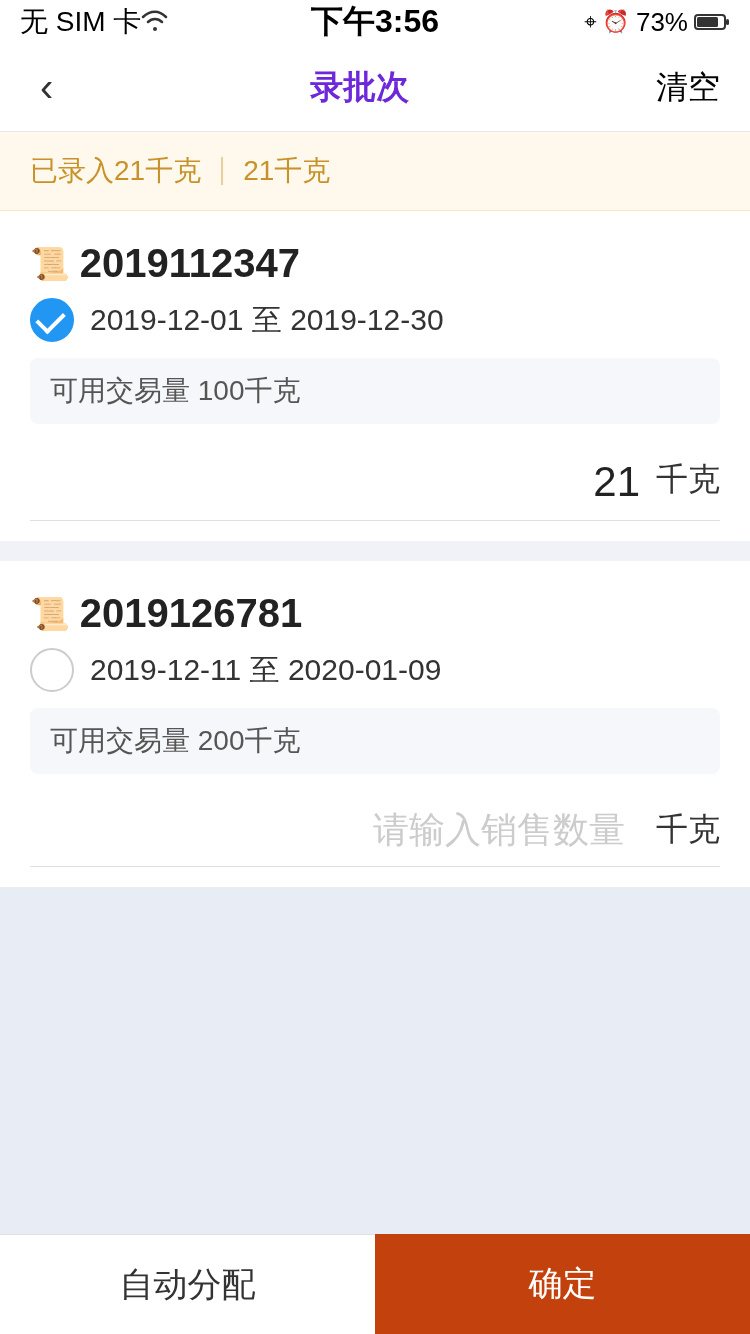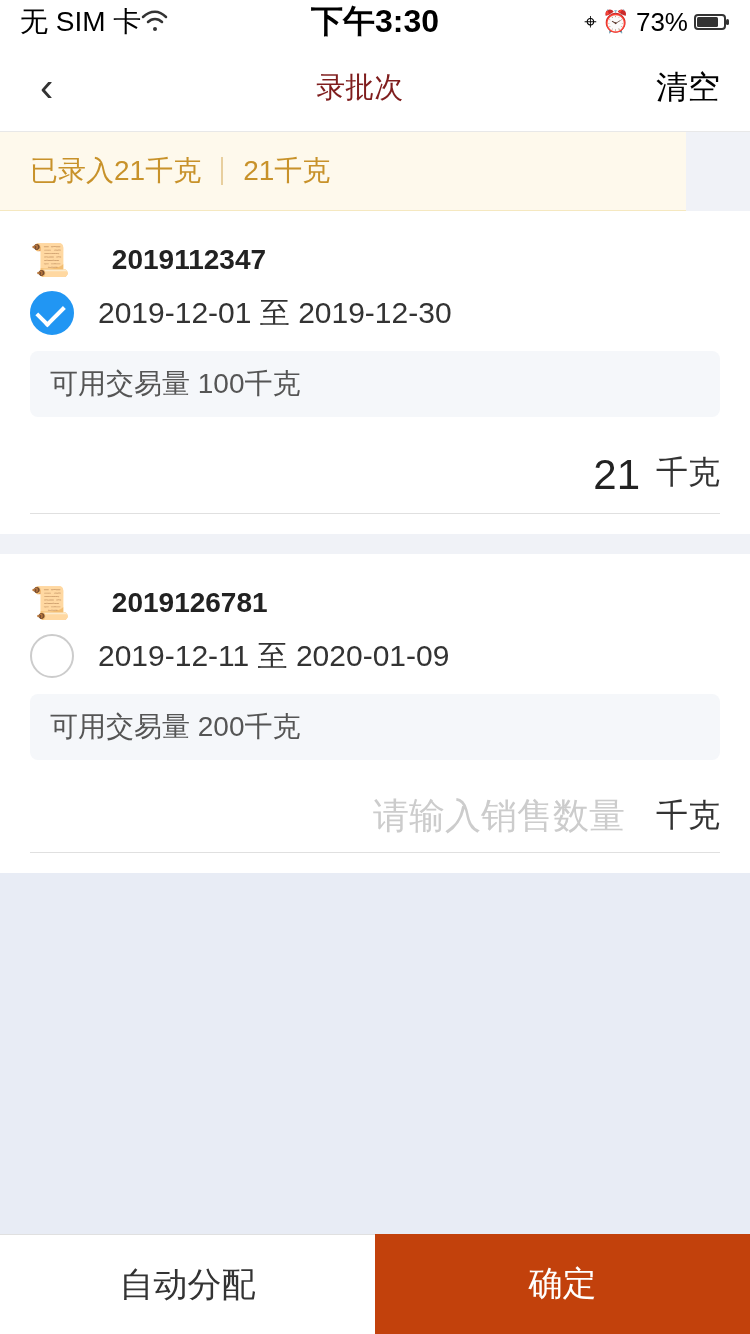--- a/index.html
+++ b/index.html
@@ -54,33 +54,33 @@
       padding: 0 30px;
       border-bottom: 1px solid #e8e8e8;
     }
     .nav-back {
       font-size: 40px;
       color: #333;
       cursor: pointer;
       padding: 10px;
     }
     .nav-title {
-      font-size: 29px;
-      font-weight: 400;
-      color: #7f1d1d;
+      font-size: 33px;
+      font-weight: 700;
+      color: #6d28d9;
     }
     .nav-clear {
       font-size: 32px;
       color: #000000;
       cursor: pointer;
     }
 
     
     .info-banner {
-      width: 686px;
+      width: 750px;
       background: #fef9ec;
       padding: 20px 30px;
       display: flex;
       align-items: center;
       gap: 20px;
       border-bottom: 1px solid #f5e8c0;
     }
     .info-item {
       font-size: 28px;
       color: #c8922a;
@@ -110,30 +110,29 @@
       display: flex;
       align-items: center;
       gap: 10px;
       margin-bottom: 12px;
     }
     .batch-icon {
       font-size: 32px;
       color: #555;
     }
     .batch-id {
-      font-size: 28px;
+      font-size: 40px;
       font-weight: 600;
       color: #222;
-      margin-left: 32px;
     }
 
     .batch-date-row {
       display: flex;
       align-items: center;
-      gap: 24px;
+      gap: 16px;
       margin-bottom: 16px;
     }
     .radio-circle {
       width: 44px;
       height: 44px;
       border-radius: 50%;
       border: 2px solid #ccc;
       background: #fff;
       flex-shrink: 0;
       display: flex;
@@ -252,21 +251,21 @@
   <div class="status-left">
     <span>无 SIM 卡</span>
     <span>
       <svg width="28" height="22" viewBox="0 0 28 22" fill="none">
         <path d="M14 18a2 2 0 1 1 0 4 2 2 0 0 1 0-4z" fill="#333"></path>
         <path d="M7 13c1.9-1.9 4.4-3 7-3s5.1 1.1 7 3" stroke="#333" stroke-width="2.5" fill="none" stroke-linecap="round"></path>
         <path d="M2 8c3.3-3.3 7.7-5.3 12-5.3S21.7 4.7 25 8" stroke="#333" stroke-width="2.5" fill="none" stroke-linecap="round"></path>
       </svg>
     </span>
   </div>
-  <div class="status-center">下午3:30</div>
+  <div class="status-center">下午3:56</div>
   <div class="status-right">
     <span style="font-size:22px;">⌖</span>
     <span style="font-size:22px;">⏰</span>
     <span>73%</span>
     <span style="display:inline-flex;align-items:center;">
       <svg width="36" height="20" viewBox="0 0 36 20">
         <rect x="1" y="3" width="30" height="14" rx="3" fill="none" stroke="#333" stroke-width="2"></rect>
         <rect x="3" y="5" width="21" height="10" rx="1.5" fill="#333"></rect>
         <rect x="32" y="7" width="3" height="6" rx="1.5" fill="#333"></rect>
       </svg>

